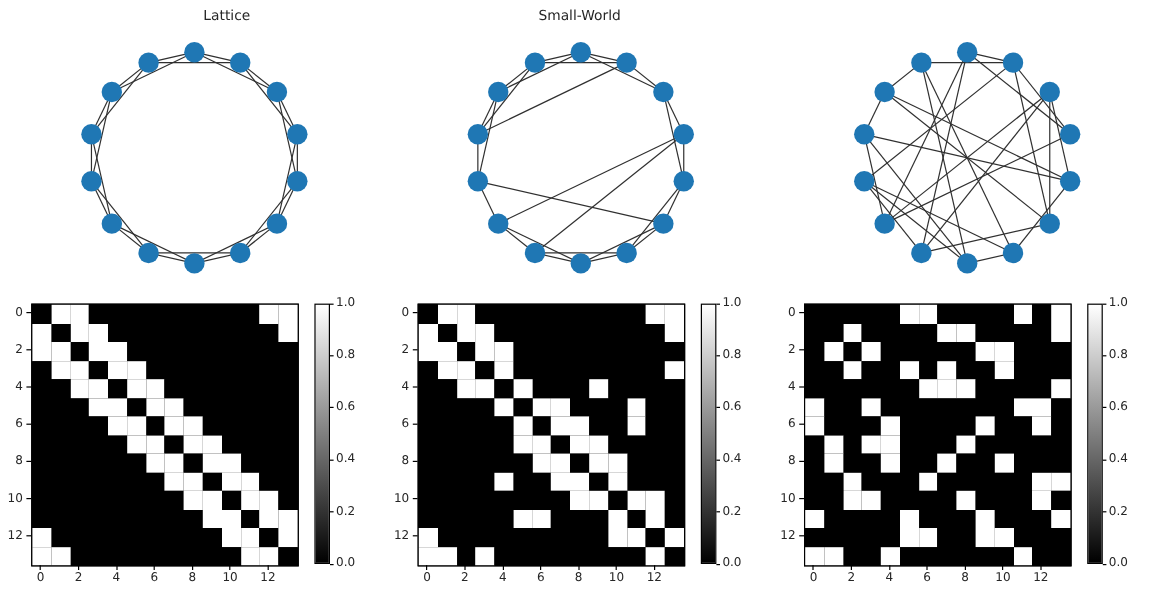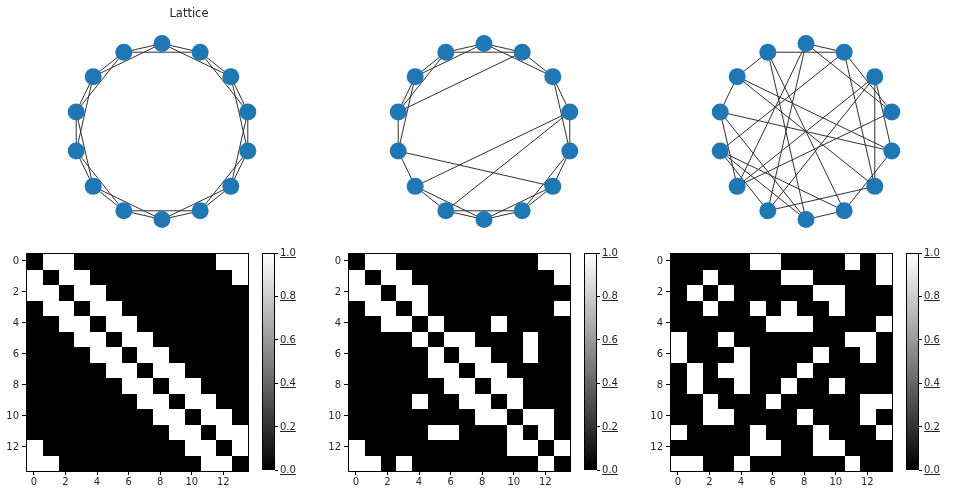--- a/index.html
+++ b/index.html
@@ -70,21 +70,20 @@
     background: #000000;
     width: 3px;
     height: 1px;
   }
   .cbar-label {
     position: absolute;
     font-size: 10px;
     color: #262626;
     font-family: "DejaVu Sans", sans-serif;
     white-space: nowrap;
-    text-decoration: underline;
   }
   svg.netsvg { display: block; }
   .edge { stroke: #303030; stroke-width: 1; fill: none; }
   .node { fill: #1f77b4; stroke: none; }
 </style>
 </head>
 <body>
 
 <div id="figure">
     <div class="panel-title" style="left: 0px; top: 6px; width: 322px; margin-left: 28px;">Lattice</div>
@@ -131,20 +130,21 @@
           <circle cx="150.00" cy="195.50" r="8.5" class="node" fill="#1f77b4"></circle>
           <circle cx="188.18" cy="186.79" r="8.5" class="node" fill="#1f77b4"></circle>
           <circle cx="218.80" cy="162.37" r="8.5" class="node" fill="#1f77b4"></circle>
           <circle cx="235.79" cy="127.08" r="8.5" class="node" fill="#1f77b4"></circle>
           <circle cx="235.79" cy="87.92" r="8.5" class="node" fill="#1f77b4"></circle>
           <circle cx="218.80" cy="52.63" r="8.5" class="node" fill="#1f77b4"></circle>
           <circle cx="188.18" cy="28.21" r="8.5" class="node" fill="#1f77b4"></circle>
         </g>
       </svg>
     </div>
+    <div class="panel-title" style="left: 322px; top: 6px; width: 322px;">Small-World</div>
     <div class="graph-panel" style="left: 334px; top: 24px; width: 300px; height: 215px;">
       <svg class="netsvg" width="300" height="215" viewBox="0 0 300 215">
         <g>
           <line x1="150.00" y1="19.50" x2="111.82" y2="28.21" class="edge" stroke="#303030"></line>
           <line x1="150.00" y1="19.50" x2="81.20" y2="52.63" class="edge" stroke="#303030"></line>
           <line x1="150.00" y1="19.50" x2="218.80" y2="52.63" class="edge" stroke="#303030"></line>
           <line x1="150.00" y1="19.50" x2="188.18" y2="28.21" class="edge" stroke="#303030"></line>
           <line x1="111.82" y1="28.21" x2="81.20" y2="52.63" class="edge" stroke="#303030"></line>
           <line x1="111.82" y1="28.21" x2="64.21" y2="87.92" class="edge" stroke="#303030"></line>
           <line x1="111.82" y1="28.21" x2="188.18" y2="28.21" class="edge" stroke="#303030"></line>

